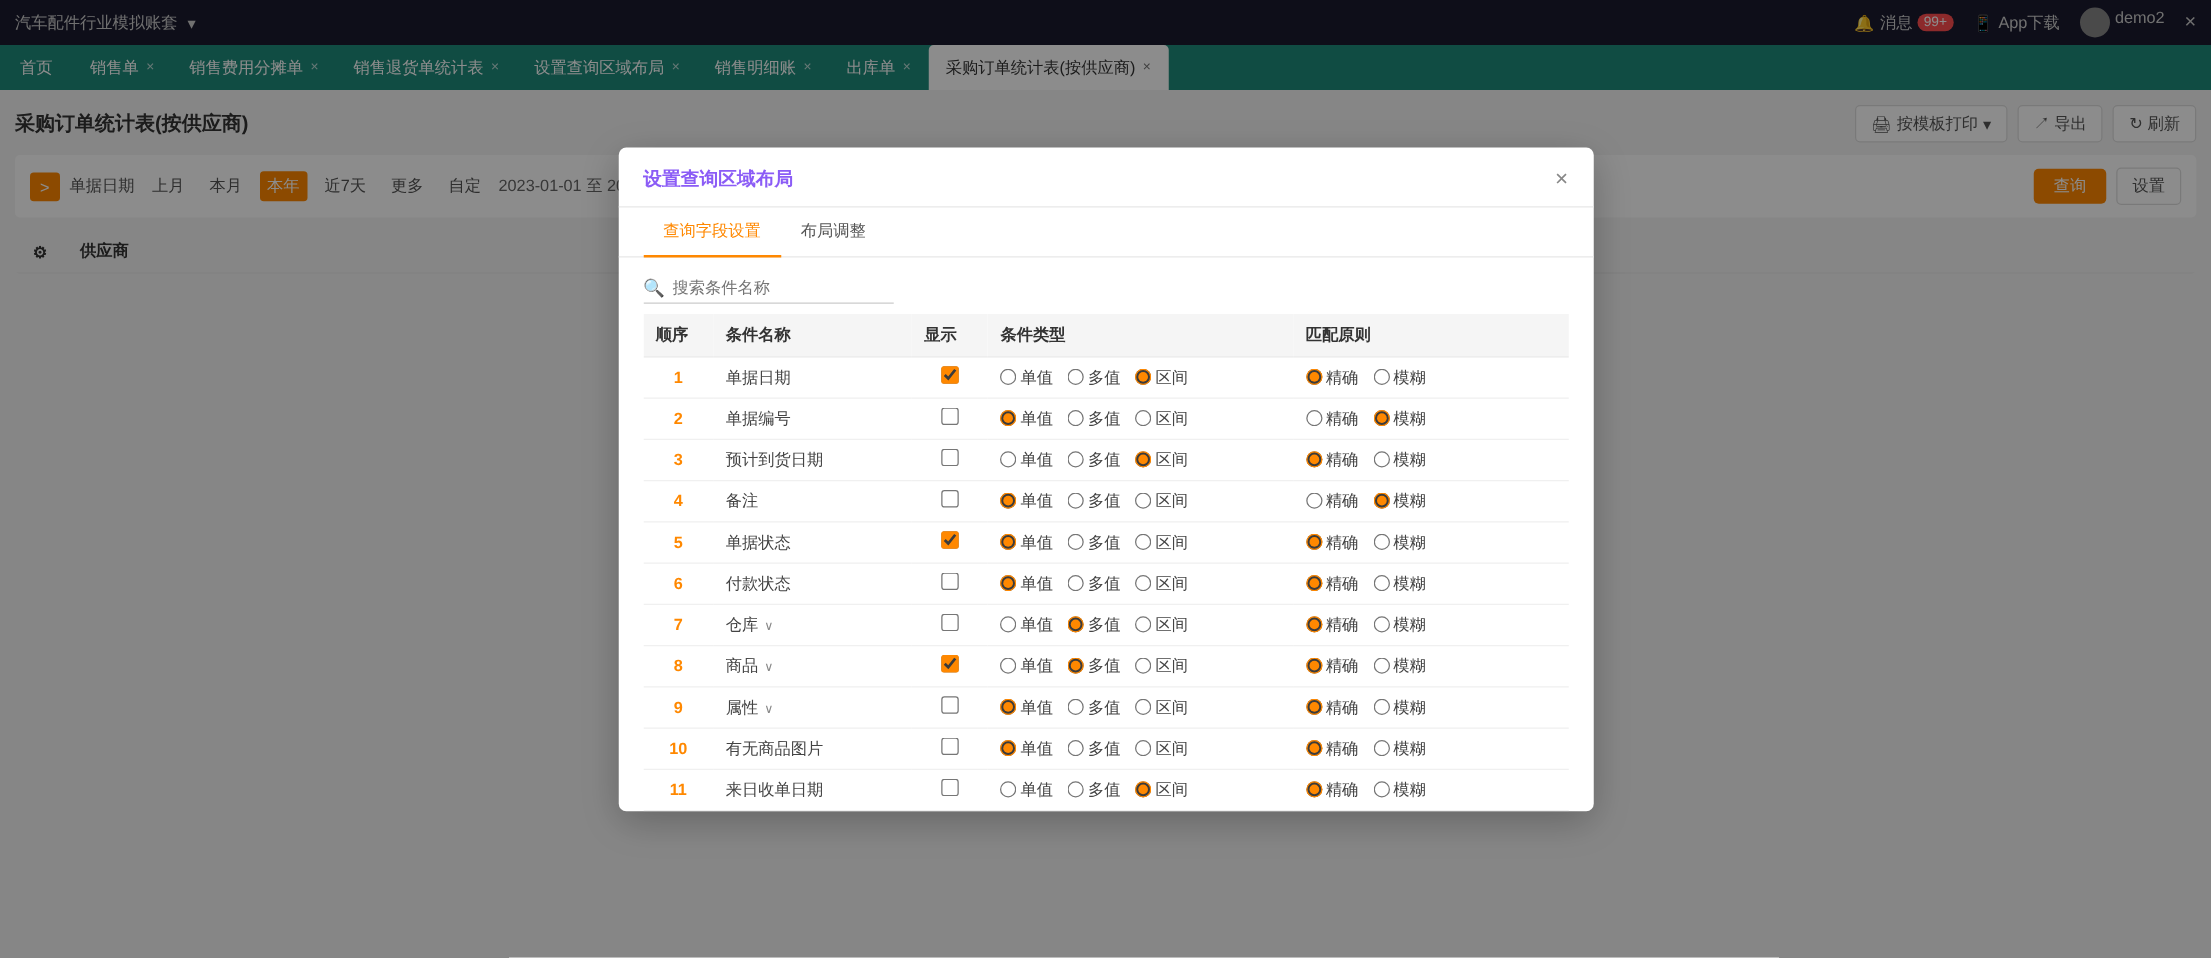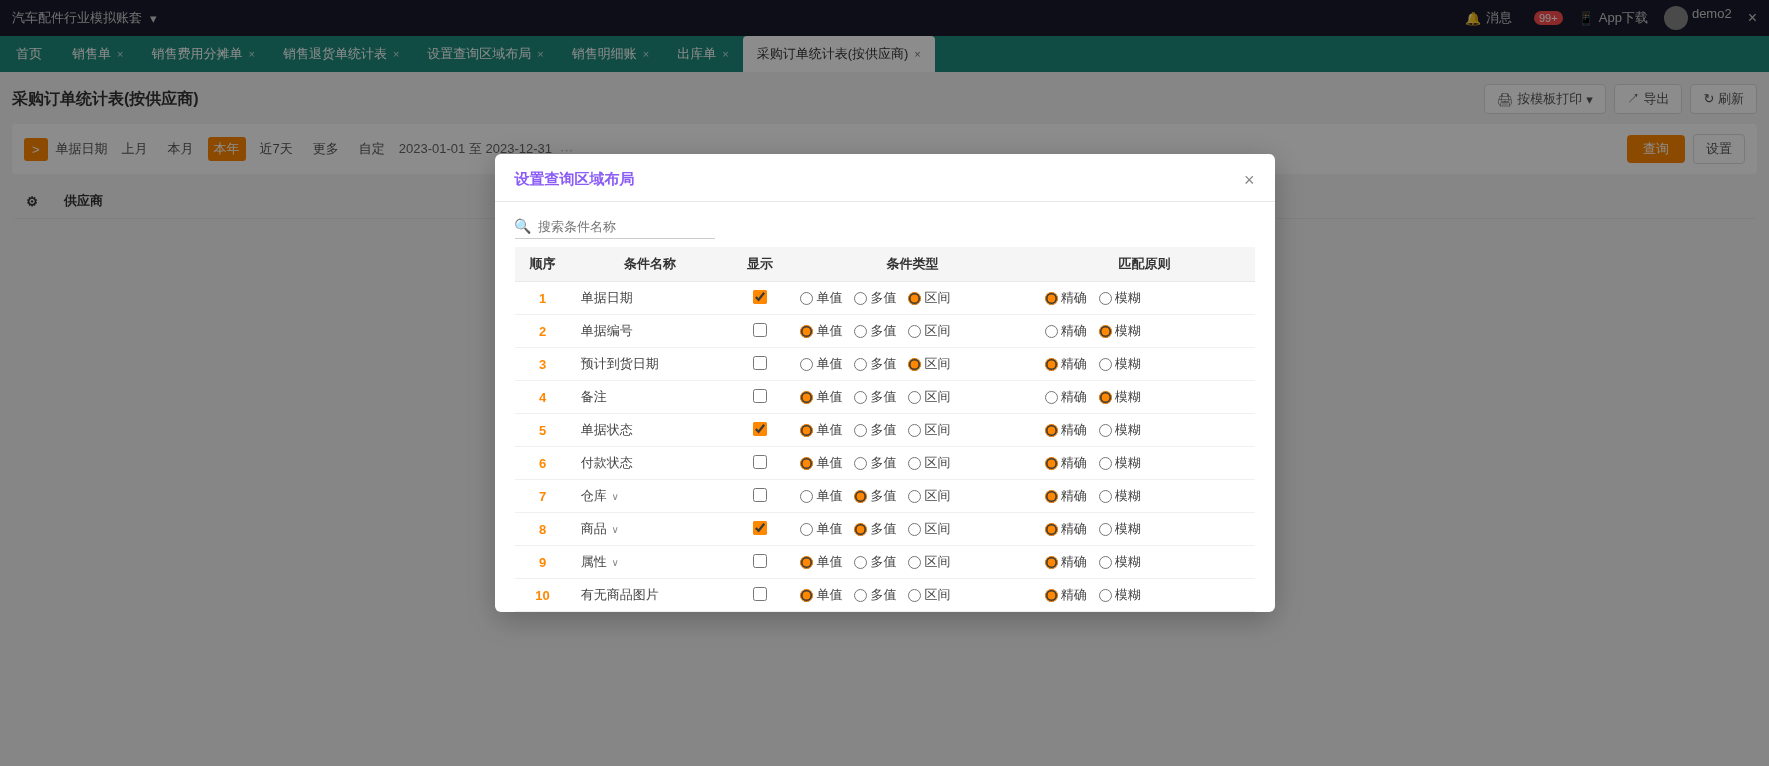--- a/index.html
+++ b/index.html
@@ -10,21 +10,21 @@
       background: #1a1a2e;
       height: 36px;
       display: flex;
       align-items: center;
       justify-content: space-between;
       padding: 0 12px;
       color: #ccc;
     }
     .top-nav-left { display: flex; align-items: center; gap: 8px; font-size: 13px; }
     .top-nav-right { display: flex; align-items: center; gap: 16px; font-size: 13px; color: #ccc; }
-    .top-nav-right .badge { background: #ff4d4f; color: #fff; border-radius: 10px; padding: 1px 5px; font-size: 11px; margin-left: 18px; }
+    .top-nav-right .badge { background: #ff4d4f; color: #fff; border-radius: 10px; padding: 1px 5px; font-size: 11px; margin-left: 0; }
 
     
     .tab-bar {
       background: #1e8a7a;
       height: 36px;
       display: flex;
       align-items: center;
       padding: 0 0 0 0;
       gap: 0;
     }
@@ -186,21 +186,21 @@
     }
     .dialog-table {
       width: 100%;
       border-collapse: collapse;
     }
     .dialog-table thead tr {
       background: #f5f5f5;
     }
     .dialog-table th {
       padding: 8px 10px;
-      text-align: center;
+      text-align: left;
       font-size: 13px;
       color: #333;
       font-weight: 600;
       border-bottom: 1px solid #e8e8e8;
       white-space: nowrap;
     }
     .dialog-table td {
       padding: 7px 10px;
       font-size: 13px;
       color: #444;
@@ -344,20 +344,28 @@
 </div>
 
 <div class="overlay">
   <div class="dialog">
 
     <div class="dialog-header">
       <span class="dialog-title">设置查询区域布局</span>
       <button class="dialog-close">×</button>
     </div>
 
+    <div class="dialog-tabs">
+      <div class="dialog-tab active">
+        <span>查询字段设置</span>
+      </div>
+      <div class="dialog-tab">
+        <span>布局调整</span>
+      </div>
+    </div>
 
     <div class="dialog-search">
       <div class="search-box">
         <span class="search-icon">🔍</span>
         <input type="text" placeholder="搜索条件名称" style="">
       </div>
     </div>
 
     <div class="dialog-table-wrap">
       <table class="dialog-table">
@@ -545,18 +553,36 @@
         <label class="radio-item"><input type="radio" name="type_9" style="">区间</label>
       </div>
               </td>
               <td class="col-match">
       <div class="radio-group">
         <label class="radio-item"><input type="radio" name="match_9" checked="" style="">精确</label>
         <label class="radio-item"><input type="radio" name="match_9" style="">模糊</label>
       </div>
               </td>
             </tr>
+            <tr>
+              <td class="col-order"><span class="row-num" style="color:#f80;font-weight:bold">11</span></td>
+              <td class="col-name">来日收单日期</td>
+              <td class="col-show"><span class="cb-item"><input type="checkbox" style=""></span></td>
+              <td class="col-type">
+      <div class="radio-group">
+        <label class="radio-item"><input type="radio" name="type_10" style="">单值</label>
+        <label class="radio-item"><input type="radio" name="type_10" style="">多值</label>
+        <label class="radio-item"><input type="radio" name="type_10" checked="" style="">区间</label>
+      </div>
+              </td>
+              <td class="col-match">
+      <div class="radio-group">
+        <label class="radio-item"><input type="radio" name="match_10" checked="" style="">精确</label>
+        <label class="radio-item"><input type="radio" name="match_10" style="">模糊</label>
+      </div>
+              </td>
+            </tr>
           </tbody>
       </table>
     </div>
 
   </div>
 </div>
 
 </body></html>

